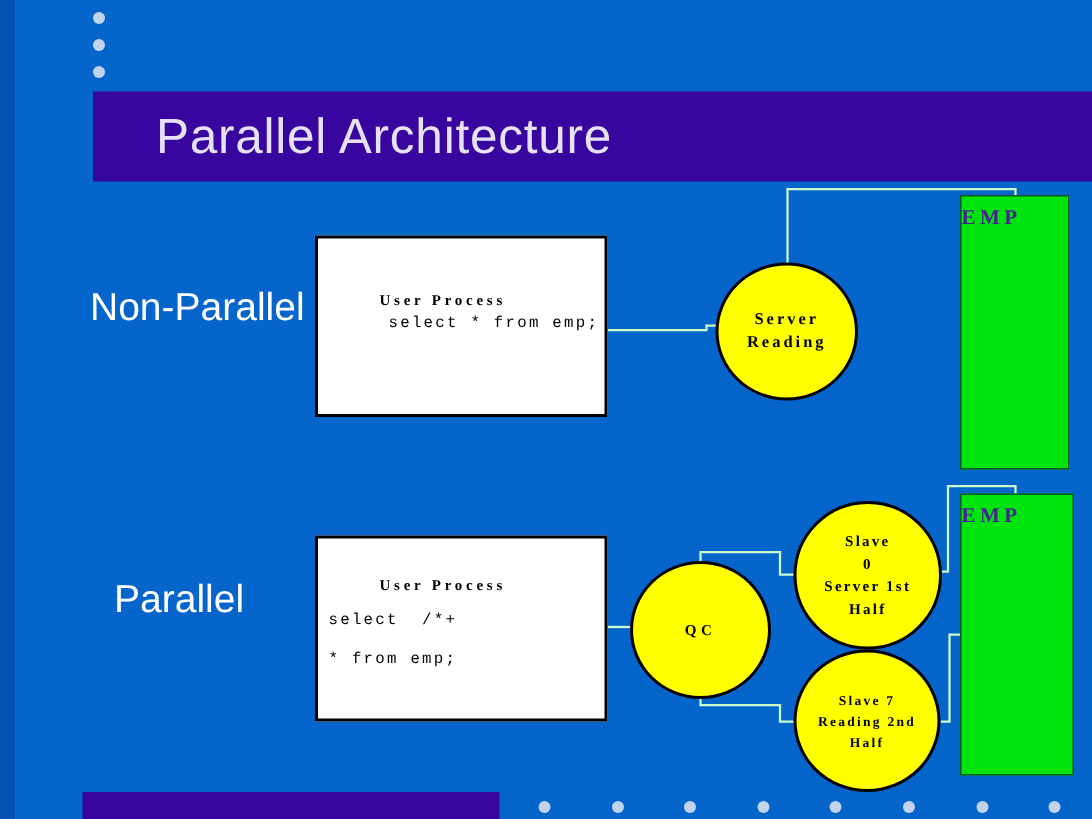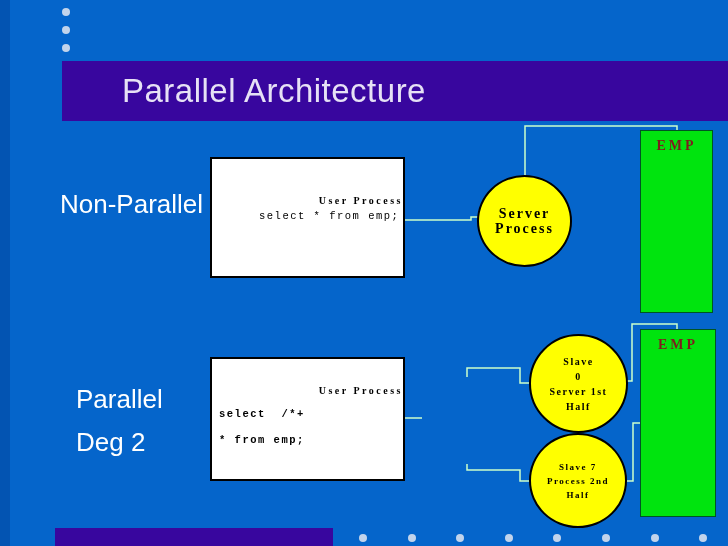--- a/index.html
+++ b/index.html
@@ -8,67 +8,67 @@
     position:relative; width:728px; height:546px;
     background:#0565CB; overflow:hidden;
     font-family:"Liberation Sans", sans-serif;
   }
   .left-stripe { position:absolute; left:0; top:0; width:10px; height:546px; background:#0354B2; }
   .title-bar {
     position:absolute; left:62px; top:61px; width:666px; height:60px;
     background:#38069E; display:flex; align-items:center;
   }
   .title-text {
-    margin-left:60px; font-size:33px; color:#E6E1F5; letter-spacing:0.5px;
+    margin-left:42px; font-size:33px; color:#E6E1F5; letter-spacing:0.5px;
     white-space:nowrap;
   }
   .dots-top { position:absolute; left:62px; top:8px; display:flex; flex-direction:column; gap:10px; }
   .dots-bottom { position:absolute; left:359px; top:534px; display:flex; gap:40.6px; }
   .dot { width:8px; height:8px; border-radius:50%; background:#C2D4EC; }
   .bottom-bar { position:absolute; left:55px; top:528px; width:278px; height:18px; background:#38069E; }
 
   .side-label { position:absolute; color:#FFFFFF; font-size:26px; white-space:nowrap; }
   #label-nonparallel { left:60px; top:189px; }
   #label-parallel    { left:76px; top:384px; }
   #label-deg2        { left:76px; top:427px; }
 
   svg.connectors { position:absolute; left:0; top:0; }
 
   .process-box { position:absolute; background:#FFFFFF; border:2px solid #000; }
   #box1 { left:210px; top:157px; width:195px; height:121px; }
   #box2 { left:210px; top:357px; width:195px; height:124px; }
   .box-title {
-    position:absolute; left:0; width:100%; text-align:right;
+    position:absolute; left:0; width:100%; text-align:left;
     font-family:"Liberation Serif", serif; font-weight:bold;
-    font-size:10px; letter-spacing:2.5px; color:#000; white-space:nowrap;
+    font-size:10px; letter-spacing:2.5px; color:#000; white-space:nowrap;padding-left:41px;
   }
   #box1 .box-title { top:36px; }
   #box2 .box-title { top:26px; }
   .box-code {
     position:absolute; left:7px;
     font-family:"Liberation Mono", monospace; font-size:10.5px;
     letter-spacing:1.5px; line-height:13px; color:#000; white-space:pre;
   }
   #box1 .box-code { top:51px;margin-left:40px; }
-  #box2 .box-code { top:49px;font-weight:bold; }
+  #box2 .box-code { top:49px; }
 
   .circle {
     position:absolute; background:#FFFF00; border:2px solid #000; border-radius:50%;
     display:flex; flex-direction:column; align-items:center; justify-content:center;
     text-align:center; font-family:"Liberation Serif", serif; font-weight:bold; color:#000;
   }
-  #server-circle { left:477px; top:175px; width:95px; height:92px; font-size:14px; letter-spacing:2px; line-height:15px; }
+  #server-circle { left:477px; top:175px; width:95px; height:92px; font-size:11px; letter-spacing:2px; line-height:15px; }
   #qc-circle     { left:420px; top:374px; width:94px; height:92px; font-size:10px;  letter-spacing:3px; }
   #slave0-circle { left:529px; top:334px; width:99px; height:99px; font-size:10px;   letter-spacing:1.5px; line-height:15px; }
   #slave1-circle { left:529px; top:433px; width:98px; height:95px; font-size:9px;   letter-spacing:1.5px; line-height:14px; }
 
   .emp-table {
     position:absolute; background:#00E40E; border:1px solid #052;
     font-family:"Liberation Serif", serif; font-weight:bold;
-    font-size:14px; letter-spacing:3px; color:#7f1d1d; text-align:center; padding-top:7px;
+    font-size:14px; letter-spacing:3px; color:#4c1d95; text-align:left; padding-top:7px;
   }
   #emp1 { left:640px; top:130px; width:73px; height:183px; }
   #emp2 { left:640px; top:329px; width:76px; height:188px; }
 </style>
 </head>
 <body>
 
 <div class="slide">
 
   <div class="left-stripe"></div>
@@ -90,52 +90,54 @@
       <polyline points="405,418 422,418"></polyline>
       <polyline points="467,377 467,368 520,368 520,383 531,383"></polyline>
       <polyline points="467,464 467,470 520,470 520,481 531,481"></polyline>
       <polyline points="627,381 632,381 632,324 677,324 677,331"></polyline>
       <polyline points="627,481 633,481 633,423 641,423"></polyline>
     </g>
   </svg>
 
   <div class="side-label" id="label-parallel">Parallel</div>
   <div class="side-label" id="label-nonparallel">Non-Parallel</div>
-  <div class="side-label" id="label-deg2">Deg 2</div>
 
   <div class="process-box" id="box1">
     <div class="box-title">User Process</div>
     <div class="box-code">select * from emp;</div>
   </div>
 
   <div class="circle" id="server-circle">
     <span>Server</span>
-    <span>Process</span>
+    <span>Reading</span>
   </div>
 
   <div class="emp-table" id="emp1">
     <span>EMP</span>
   </div>
 
   <div class="process-box" id="box2">
     <div class="box-title">User Process</div>
     <div class="box-code"><span>select  /*+</span><br><br><span>* from emp;</span></div>
   </div>
 
+  <div class="circle" id="qc-circle">
+    <span>QC</span>
+  </div>
 
   <div class="circle" id="slave0-circle">
     <span>Slave</span>
     <span>0</span>
     <span>Server 1st</span>
     <span>Half</span>
   </div>
 
   <div class="circle" id="slave1-circle">
     <span>Slave 7</span>
-    <span>Process 2nd</span>
+    <span>Reading 2nd</span>
     <span>Half</span>
   </div>
 
   <div class="emp-table" id="emp2">
     <span>EMP</span>
   </div>
 
   <div class="bottom-bar"></div>
 
   <div class="dots-bottom">

